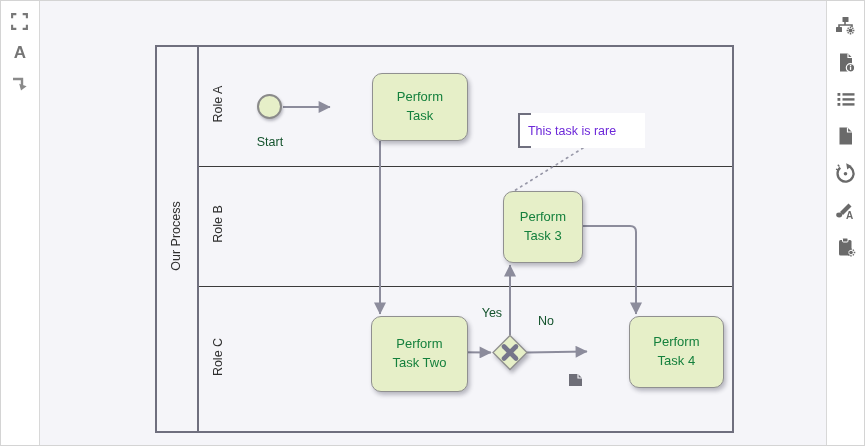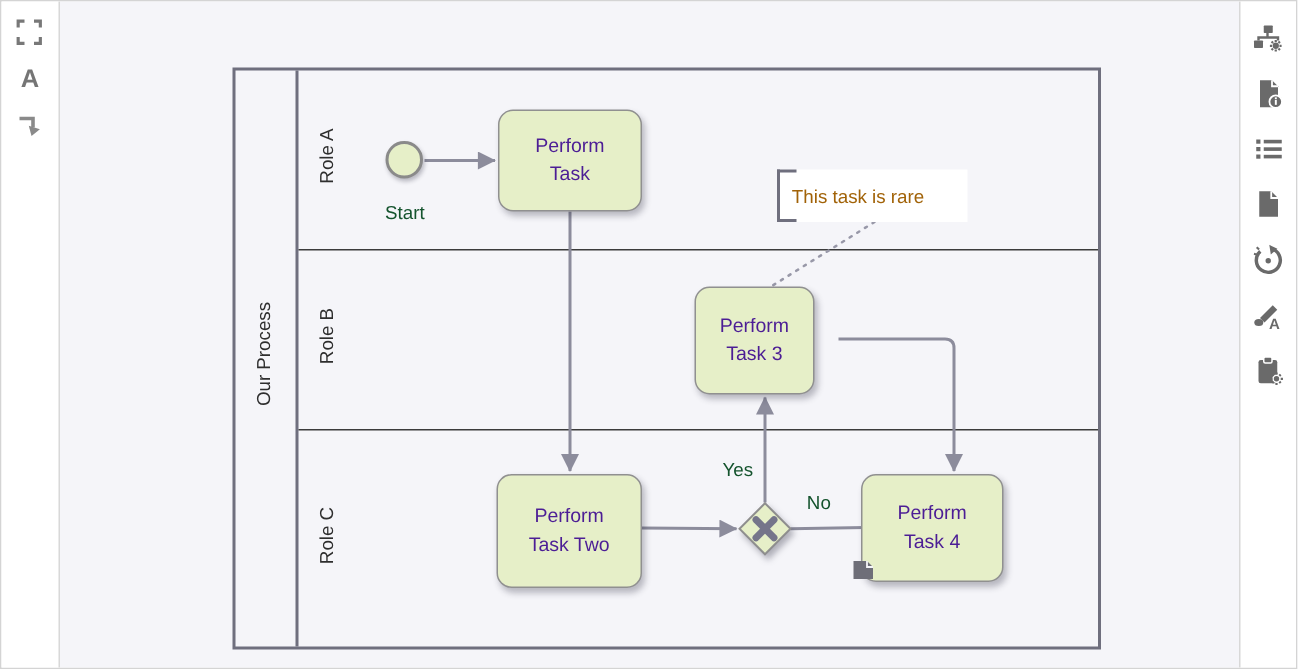--- a/index.html
+++ b/index.html
@@ -26,38 +26,38 @@
   .lane-a { height:119px; }
   .lane-b { height:120px; border-top:1px solid #3b3b3b; }
   .lane-c { flex:1; border-top:1px solid #3b3b3b; }
 
   .vlabel { position:absolute; width:120px; text-align:center; font-size:12.5px; color:#2e2e2e;
             transform:rotate(-90deg); transform-origin:center; white-space:nowrap; }
 
   
   .task { position:absolute; background:#e6efc8; border:1px solid #909090; border-radius:10px;
           display:flex; align-items:center; justify-content:center; text-align:center;
-          font-size:13px; color:#4c1d95; line-height:1.45; padding:4px 10px;
-          box-shadow:2px 3px 4px rgba(40,40,60,.30); z-index:6; }
+          font-size:13px; color:#15803d; line-height:1.45; padding:4px 10px;
+          box-shadow:2px 3px 4px rgba(40,40,60,.30); z-index:6;margin-left:40px; }
   .task-a  { left:292px; top:72px;  width:96px; height:68px; }
   .task-b  { left:423px; top:190px; width:80px; height:72px; }
   .task-c1 { left:291px; top:315px; width:97px; height:76px; }
-  .task-c2 { left:534px; top:315px; width:95px; height:72px; }
+  .task-c2 { left:549px; top:315px; width:95px; height:72px; }
 
   .start-event { position:absolute; left:217px; top:93px; width:25px; height:25px; border-radius:50%;
                  background:#e6efc8; border:2px solid #8a8a8a; box-shadow:1px 2px 3px rgba(40,40,60,.3); z-index:6; }
 
   .edge-label { position:absolute; font-size:12.5px; color:#14532d; text-align:center; z-index:7; }
   .lbl-start { left:200px; top:134px; width:60px; }
   .lbl-yes   { left:427px; top:305px; width:50px; }
-  .lbl-no    { left:481px; top:327px; width:50px; }
+  .lbl-no    { left:481px; top:313px; width:50px; }
   .lbl-gw    { left:410px; top:387px; width:120px; }
 
   .annotation { position:absolute; left:478px; top:112px; width:127px; height:35px; background:#ffffff;
-                display:flex; align-items:center; font-size:12.5px; color:#a16207; padding-left:10px; z-index:7; }
+                display:flex; align-items:center; font-size:12.5px; color:#6d28d9; padding-left:10px; z-index:7; }
   .annotation .bracket { position:absolute; left:0; top:0; bottom:0; width:13px;
                 border:2px solid #6f6f7e; border-right:none; }
 
   .badge { position:absolute; left:527px; top:372px; z-index:7; }
 
   .overlay { position:absolute; left:0; top:0; width:788px; height:444px; z-index:5; pointer-events:none; }
 </style>
 </head>
 <body>
 

